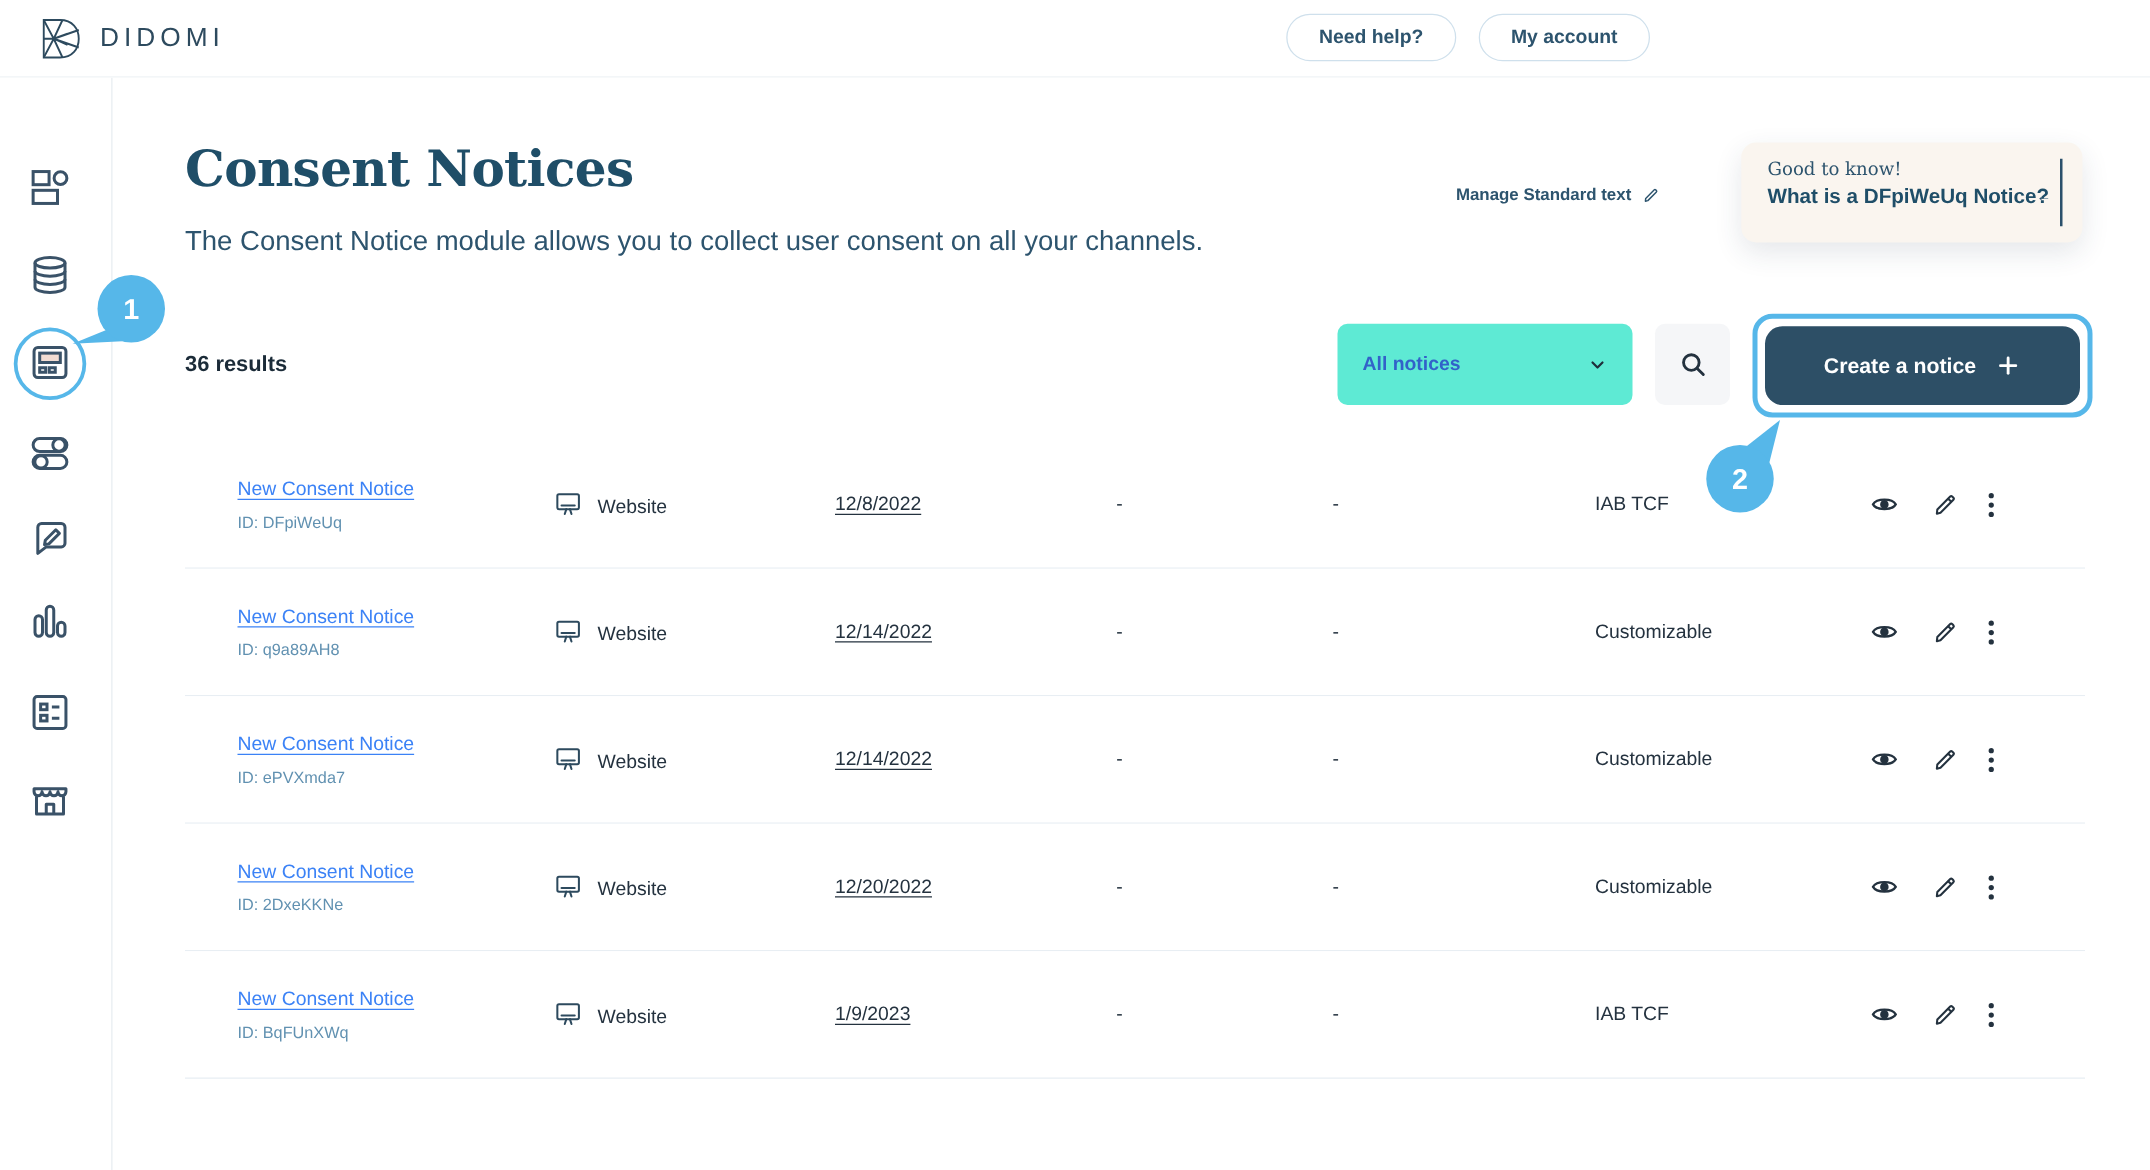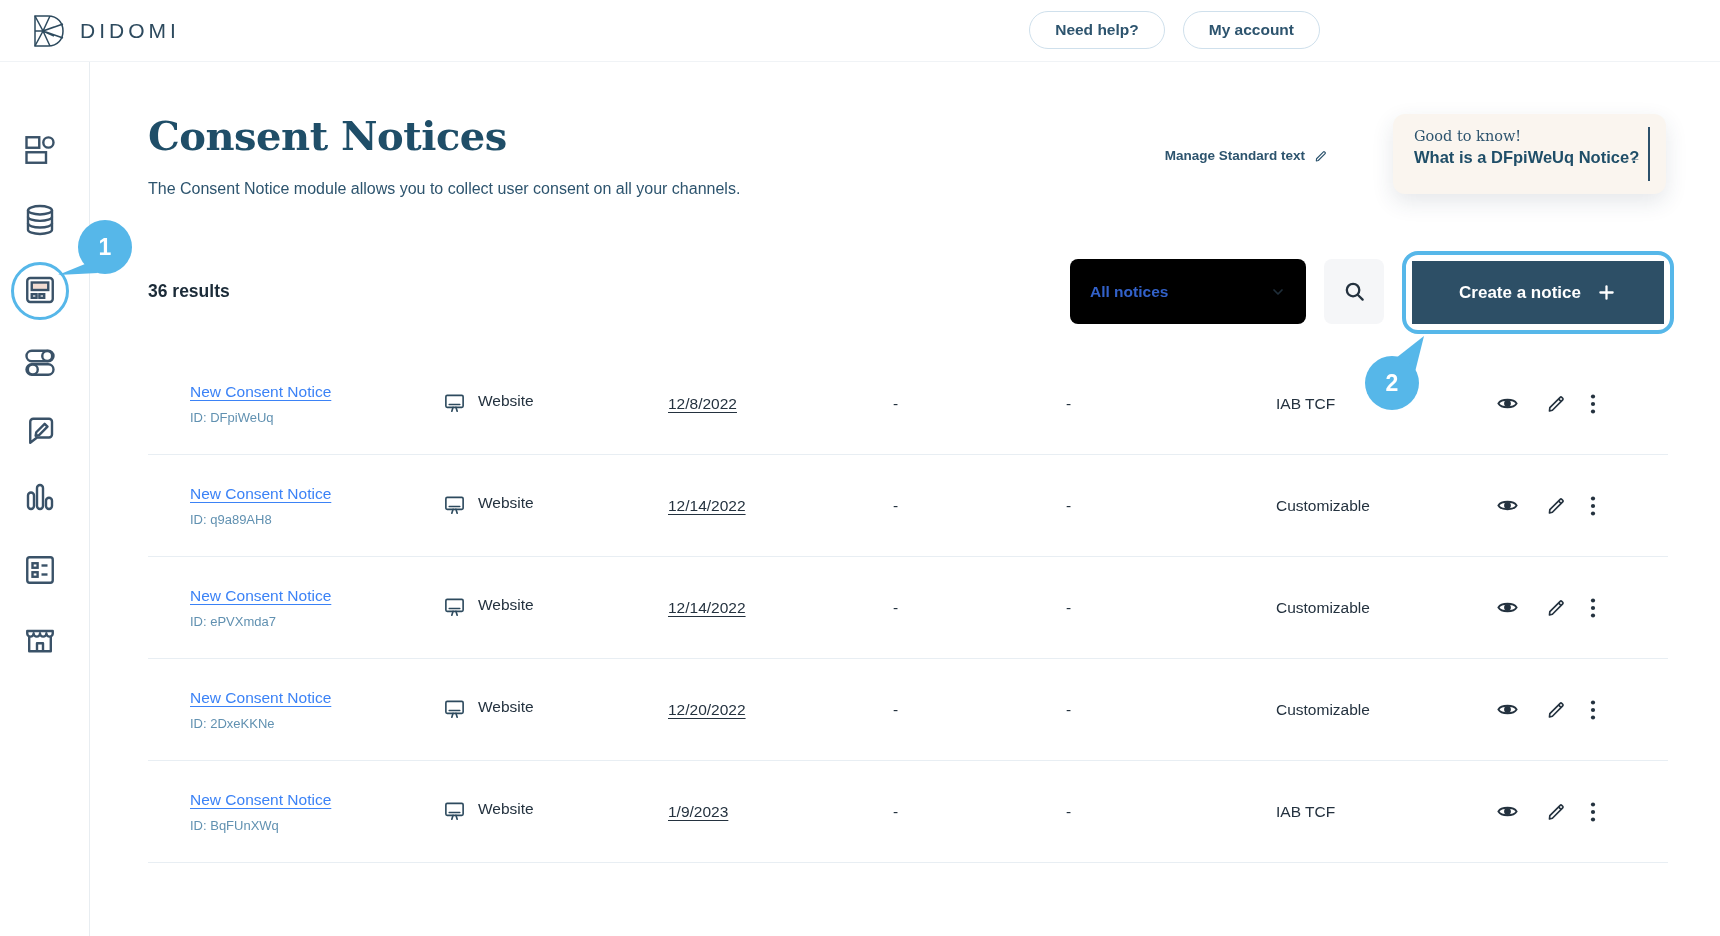--- a/index.html
+++ b/index.html
@@ -24,57 +24,57 @@
 
   
   .sidebar { position:absolute; left:0; top:62px; width:90px; height:874px; background:#fff; border-right:1px solid #e8edf1; z-index:4; }
   .side-icon { position:absolute; left:22px; width:36px; height:36px; color:#3a5268; cursor:pointer; z-index:2; }
   .active-ring { position:absolute; left:11px; top:200px; width:58px; height:58px; border-radius:50%;
                  background:#fff; border:3.5px solid #56b7e9; z-index:1; }
 
   
   .page-title { position:absolute; left:148px; top:112px; font-family:"DejaVu Serif", serif; font-weight:700;
                 font-size:40px; color:#1f4e68; letter-spacing:-0.5px; }
-  .page-sub { position:absolute; left:148px; top:180px; font-size:16px; color:#2d546e; }
+  .page-sub { position:absolute; left:148px; top:180px; font-size:22px; color:#2d546e; }
   .manage-link { position:absolute; right:392px; top:148px; display:flex; align-items:center; gap:9px;
                  font-size:13.5px; font-weight:700; color:#2d546e; cursor:pointer; }
 
   .callout { position:absolute; left:1393px; top:114px; width:273px; height:80px; background:#faf5ef;
              border-radius:12px; box-shadow:0 8px 22px rgba(40,60,80,.12); padding:14px 44px 0 21px; cursor:pointer; z-index:3; }
   .callout-eyebrow { font-family:"DejaVu Serif", serif; font-size:14.5px; color:#2d546e; }
   .callout-q { margin-top:4px; font-size:16.5px; font-weight:700; color:#1f4e68; white-space:nowrap; }
   .callout-bar { position:absolute; right:16px; top:13px; bottom:13px; width:2px; background:#2b506b; }
   .callout-arrow { position:absolute; right:25px; top:36px; font-size:12px; color:#2d546e; }
 
   
   .results { position:absolute; left:148px; top:281px; font-size:17.5px; font-weight:700; color:#1b2b38; }
   .filter-select { position:absolute; left:1070px; top:259px; width:236px; height:65px; border-radius:8px;
-                   background:#000000; display:flex; align-items:center; padding:0 20px; cursor:pointer; }
+                   background:#5eead4; display:flex; align-items:center; padding:0 20px; cursor:pointer; }
   .filter-value { color:#3261c9; font-weight:700; font-size:15.5px; }
   .filter-select svg { margin-left:auto; color:#1f2e3a; }
   .search-btn { position:absolute; left:1324px; top:259px; width:60px; height:65px; border-radius:8px; border:none;
                 background:#f5f6f8; display:flex; align-items:center; justify-content:center; color:#24323f; cursor:pointer; }
   .create-ring { position:absolute; left:1402px; top:251px; width:272px; height:83px; border-radius:16px;
                  border:4px solid #56b7e9; background:#fff; padding:6px; display:flex; z-index:3; }
-  .create-btn { flex:1; border:none; border-radius:0; background:#2d4f66; color:#fff; font-weight:700;
+  .create-btn { flex:1; border:none; border-radius:14px; background:#2d4f66; color:#fff; font-weight:700;
                 font-size:17px; display:flex; align-items:center; justify-content:center; gap:15px;
                 font-family:"Liberation Sans", sans-serif; cursor:pointer; }
 
   
   .notice-table { position:absolute; left:148px; top:353px; width:1520px; height:583px; overflow:hidden; }
   .tgrid { display:grid; grid-template-columns:280px 225px 225px 173px 210px 215px 1fr; align-items:center; }
   .thead { height:62px; background:#f7f8f9; border-radius:10px 10px 0 0; }
   .th { font-size:11.5px; font-weight:700; letter-spacing:.06em; color:#1d2b36; padding-left:15px; display:flex; align-items:center; gap:8px; }
   .th:first-child { padding-left:42px; }
   .sort-arrow { font-size:13px; font-weight:700; color:#1d2b36; }
   .trow { height:102px; border-bottom:1px solid #e8eef3; background:#fff; }
   .cell-name { padding-left:42px; display:flex; flex-direction:column; gap:9px; }
   .row-link { font-size:15.5px; font-weight:500; color:#3b82f6; text-decoration:underline; text-underline-offset:3px; cursor:pointer; }
   .row-id { font-size:13px; color:#6191b1; }
-  .cell-platform { padding-left:15px; display:flex; align-items:flex-start; gap:12px; font-size:15.5px; color:#24323f; }
+  .cell-platform { padding-left:15px; display:flex; align-items:flex-end; gap:12px; font-size:15.5px; color:#24323f; }
   .cell-platform svg { color:#2d4a5e; }
   .cell-date { padding-left:15px; font-size:15.5px; color:#24323f; text-decoration:underline; text-underline-offset:3px; }
   .cell-dash { padding-left:15px; font-size:15.5px; color:#24323f; }
   .cell-fw { padding-left:15px; font-size:15.5px; color:#24323f; }
   .cell-actions { display:flex; align-items:center; justify-content:flex-end; gap:27px; padding-right:70px; color:#24323f; }
   .icon-btn { background:none; border:none; color:#24323f; cursor:pointer; display:flex; align-items:center; justify-content:center; padding:0; }
 
   
   .badge-svg { position:absolute; z-index:40; }
   .badge-label { position:absolute; z-index:41; width:54px; height:54px; display:flex; align-items:center;

